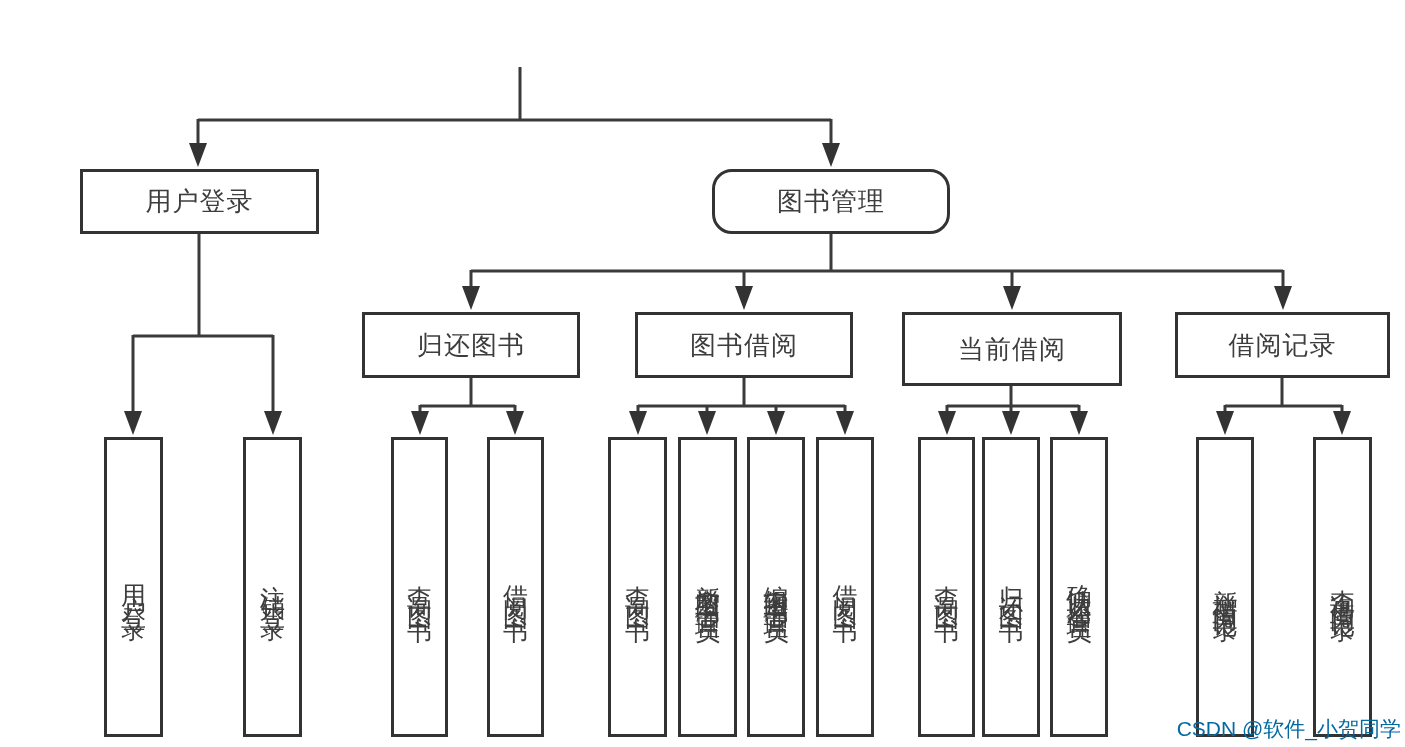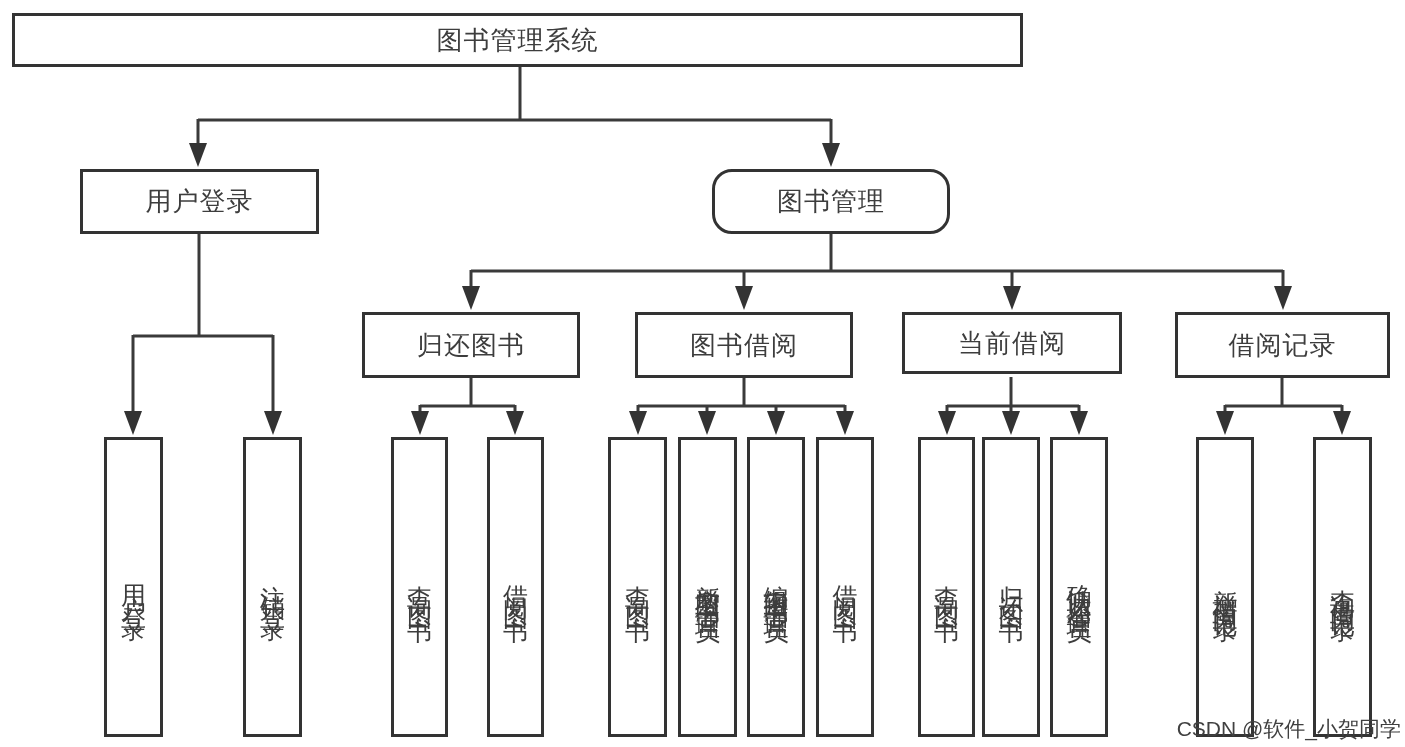--- a/index.html
+++ b/index.html
@@ -43,21 +43,21 @@
     line-height: 1;
     white-space: nowrap;
   }
   .vtext.mid   { letter-spacing: 6px; }
   .vtext.tight { letter-spacing: 5px; }
   .watermark {
     position: absolute;
     top: 715px;
     right: 4px;
     font-size: 21px;
-    color: #404040;
+    color: #0369a1;
     z-index: 5;
     white-space: nowrap;
   }
 </style>
 </head>
 <body>
 
 <div class="stage">
 
   <svg class="wires" viewBox="0 0 1405 747" aria-hidden="true">
@@ -73,38 +73,35 @@
     <path fill="#333333" stroke="none" d="
       M189 143 H207 L198 167 Z M822 143 H840 L831 167 Z
       M462 286 H480 L471 310 Z M735 286 H753 L744 310 Z M1003 286 H1021 L1012 310 Z M1274 286 H1292 L1283 310 Z
       M124 411 H142 L133 435 Z M264 411 H282 L273 435 Z
       M411 411 H429 L420 435 Z M506 411 H524 L515 435 Z
       M629 411 H647 L638 435 Z M698 411 H716 L707 435 Z M767 411 H785 L776 435 Z M836 411 H854 L845 435 Z
       M938 411 H956 L947 435 Z M1002 411 H1020 L1011 435 Z M1070 411 H1088 L1079 435 Z
       M1216 411 H1234 L1225 435 Z M1333 411 H1351 L1342 435 Z"></path>
   </svg>
 
-  <div class="box" style="left:12px; top:13px; width:1011px; height:54px;">
-    <span class="hlabel">图书管理系统</span>
-  </div>
 
   <div class="box" style="left:80px; top:169px; width:239px; height:65px;">
     <span class="hlabel">用户登录</span>
   </div>
   <div class="box" style="left:712px; top:169px; width:238px; height:65px;border-radius:20px;">
     <span class="hlabel">图书管理</span>
   </div>
 
   <div class="box" style="left:362px; top:312px; width:218px; height:66px;">
     <span class="hlabel">归还图书</span>
   </div>
   <div class="box" style="left:635px; top:312px; width:218px; height:66px;">
     <span class="hlabel">图书借阅</span>
   </div>
-  <div class="box" style="left:902px; top:312px; width:220px; height:62px;">
+  <div class="box" style="left:902px; top:312px; width:220px; height:74px;">
     <span class="hlabel">当前借阅</span>
   </div>
   <div class="box" style="left:1175px; top:312px; width:215px; height:66px;">
     <span class="hlabel">借阅记录</span>
   </div>
 
   <div class="box leaf" style="left:104px; width:59px;">
     <span class="vtext">用户登录</span>
   </div>
   <div class="box leaf" style="left:243px; width:59px;">

